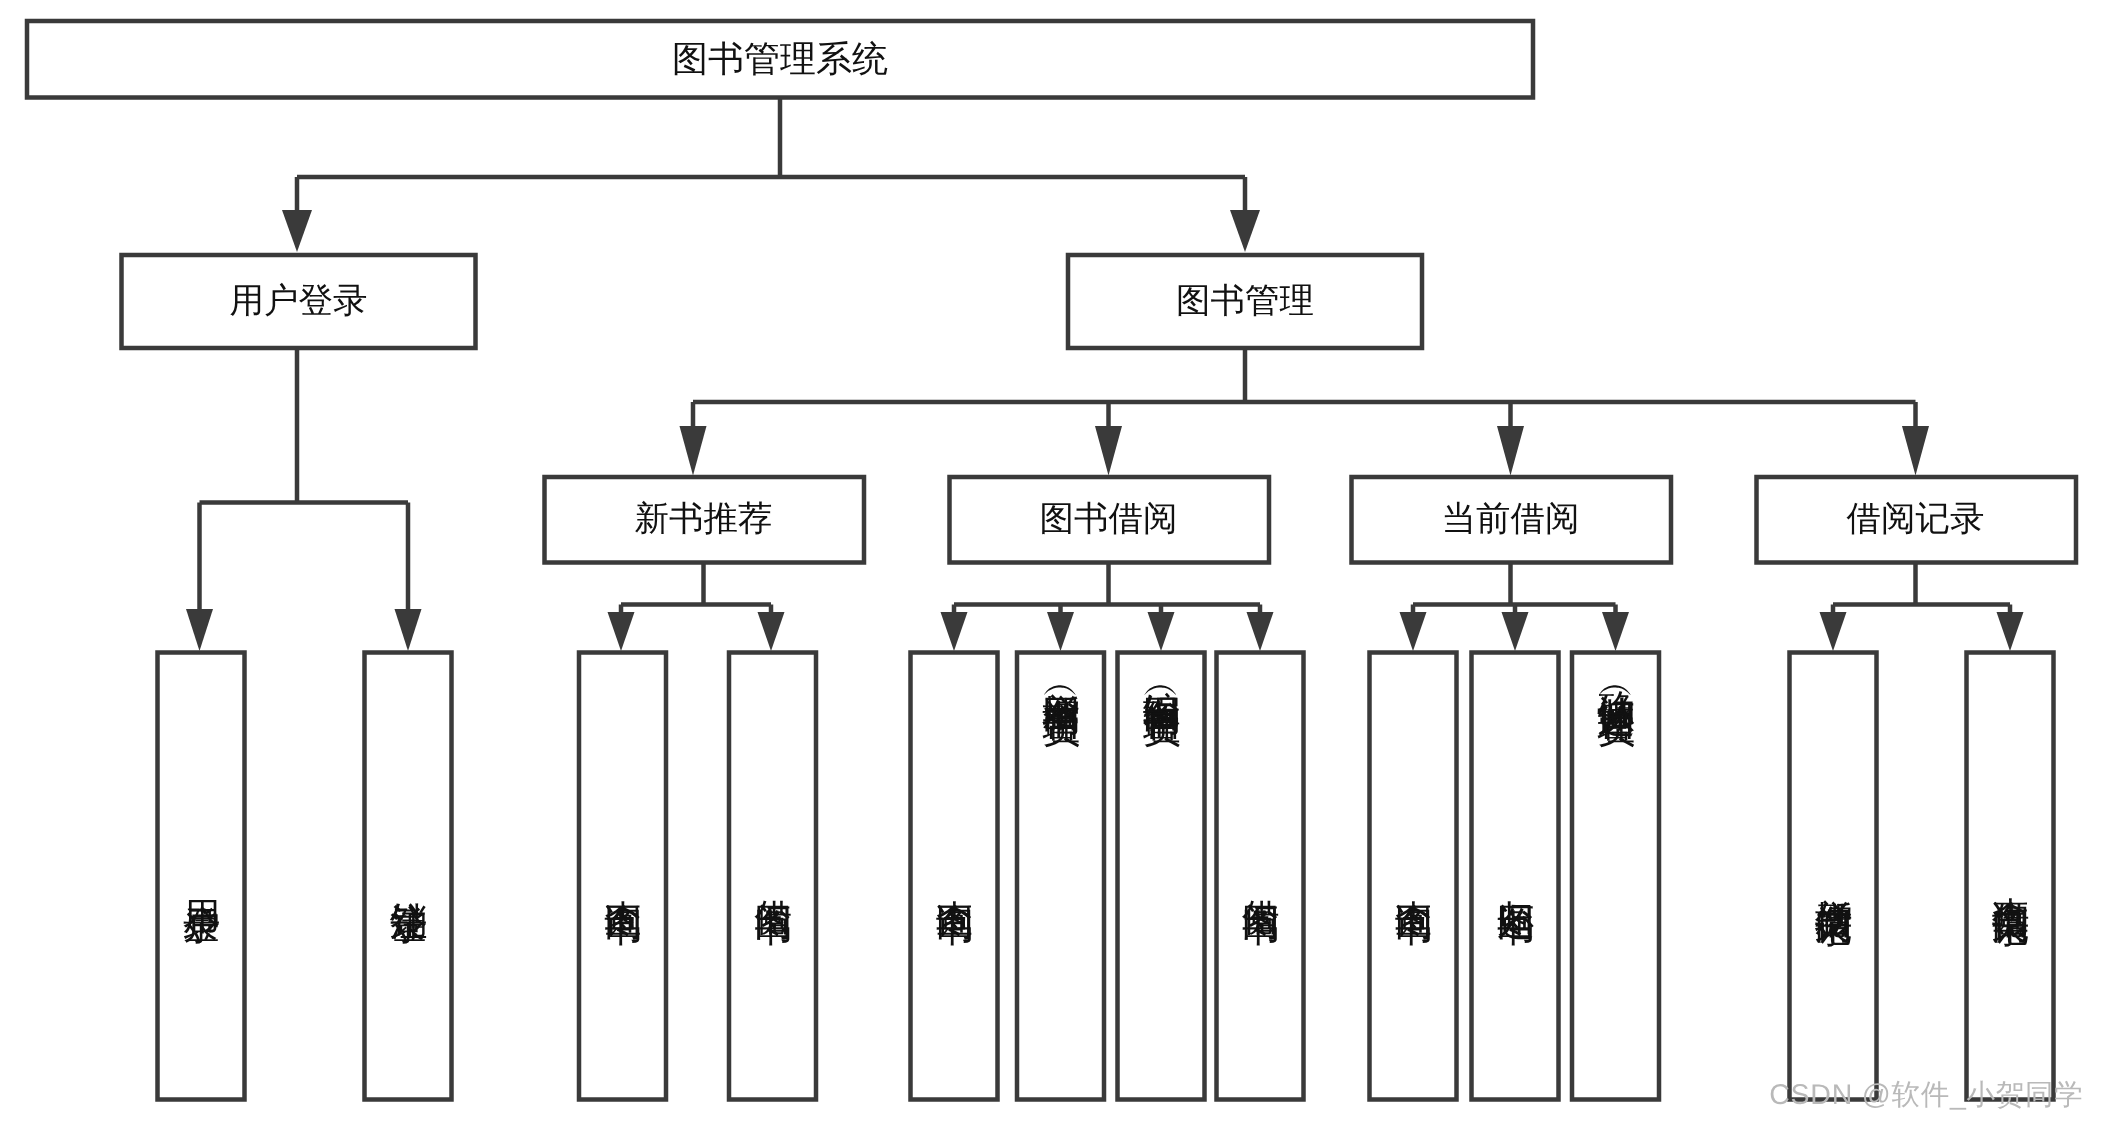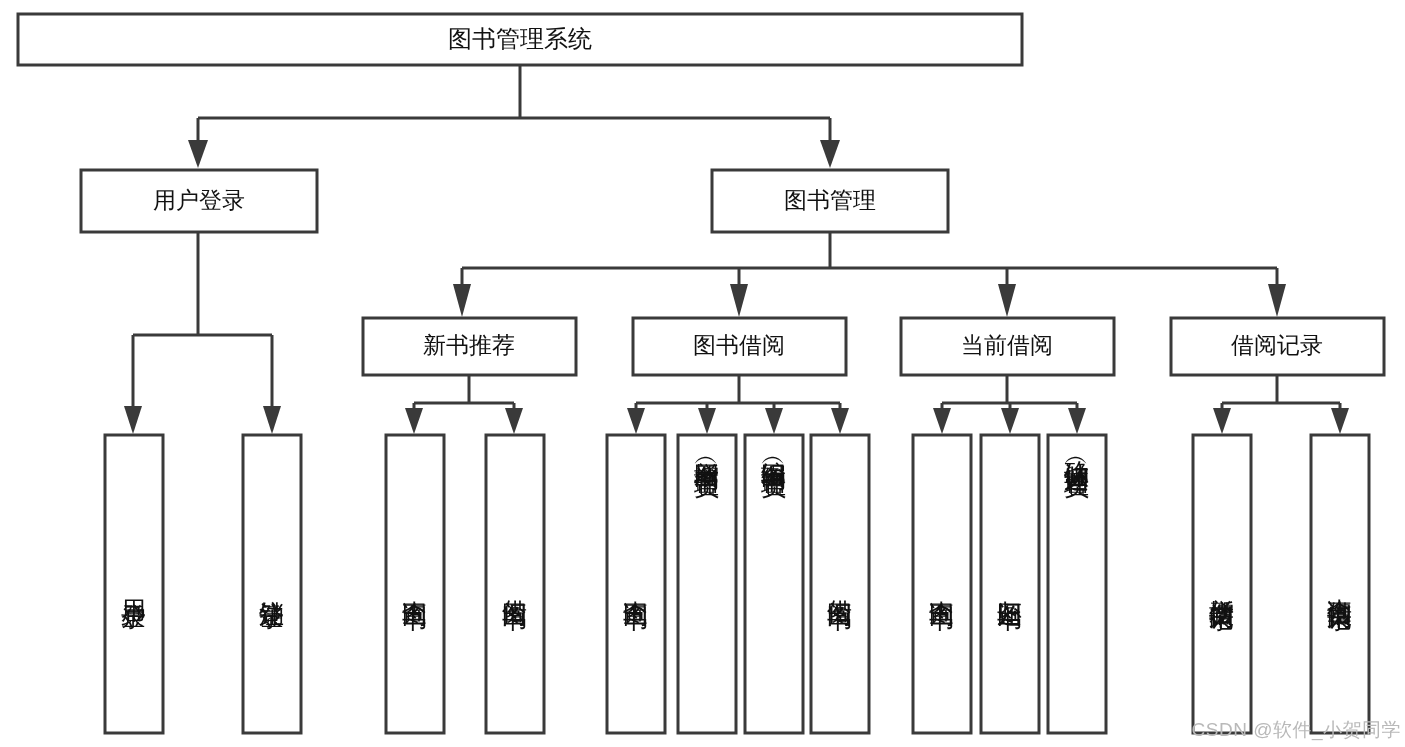--- a/index.html
+++ b/index.html
@@ -66,21 +66,21 @@
     text-orientation: upright;
     font-family: "Liberation Sans", "DejaVu Sans", sans-serif;
     font-size: 25px;
     line-height: 1.12;
     letter-spacing: 2px;
     color: #111111;
     white-space: nowrap;
   }
   #watermark {
     position: absolute;
-    right: 4px;
+    right: 16px;
     bottom: 4px;
     font-family: "Liberation Sans", "DejaVu Sans", sans-serif;
     font-size: 19px;
     color: #b9b9b9;
     letter-spacing: 0.5px;
     white-space: nowrap;
   }
 </style>
 </head>
 <body>

